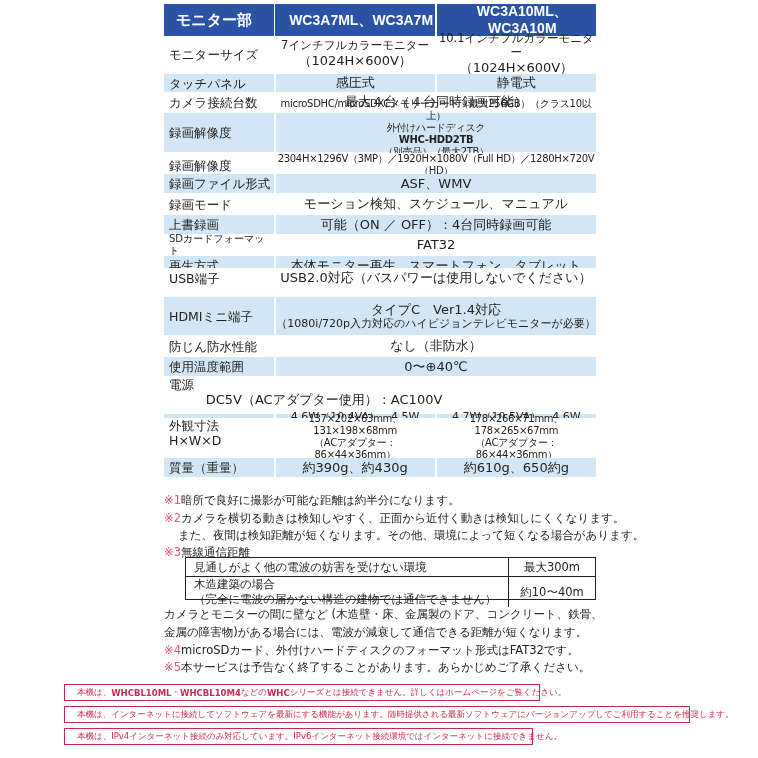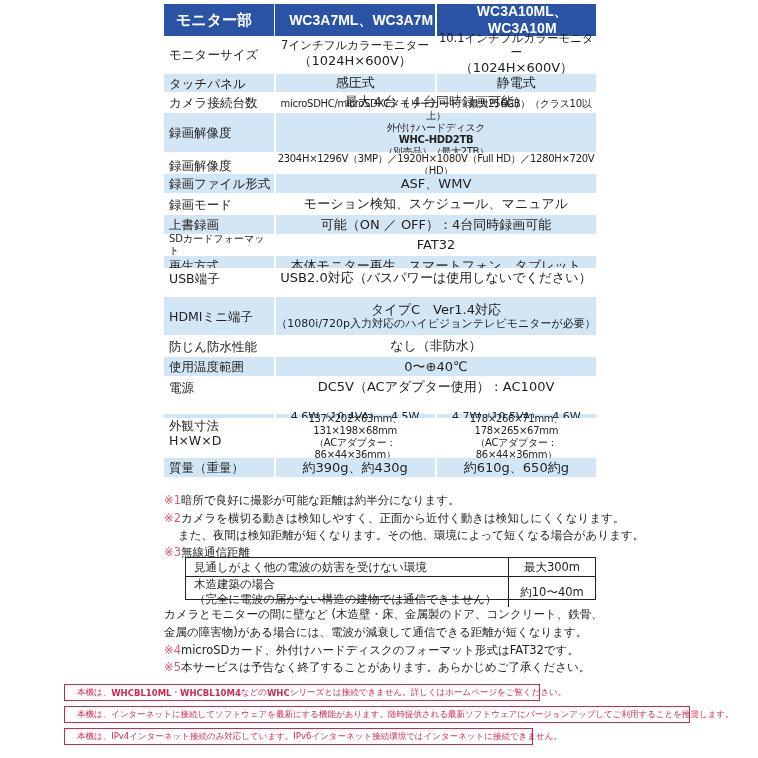--- a/index.html
+++ b/index.html
@@ -139,21 +139,21 @@
     <div class="gap"></div>
     <div class="cell c-span v">なし（非防水）</div>
   </div>
 
   <div class="row blue" style="top:353px;height:19px;">
     <div class="cell c-label">使用温度範囲</div>
     <div class="gap"></div>
     <div class="cell c-span v">0〜⊕40℃</div>
   </div>
 
-  <div class="row white" style="top:373px;height:20px;">
+  <div class="row white" style="top:373px;height:20px;flex-direction:column;">
     <div class="cell c-label">電源</div>
     <div class="gap"></div>
     <div class="cell c-span v">DC5V（ACアダプター使用）：AC100V</div>
   </div>
 
   <div class="row blue" style="top:394px;height:19px;margin-top:16px;">
     <div class="cell c-label">消費電力</div>
     <div class="gap"></div>
     <div class="cell c-a vm">4.6W（10.4VA）、4.5W（10.1VA）</div>
     <div class="gap"></div>

